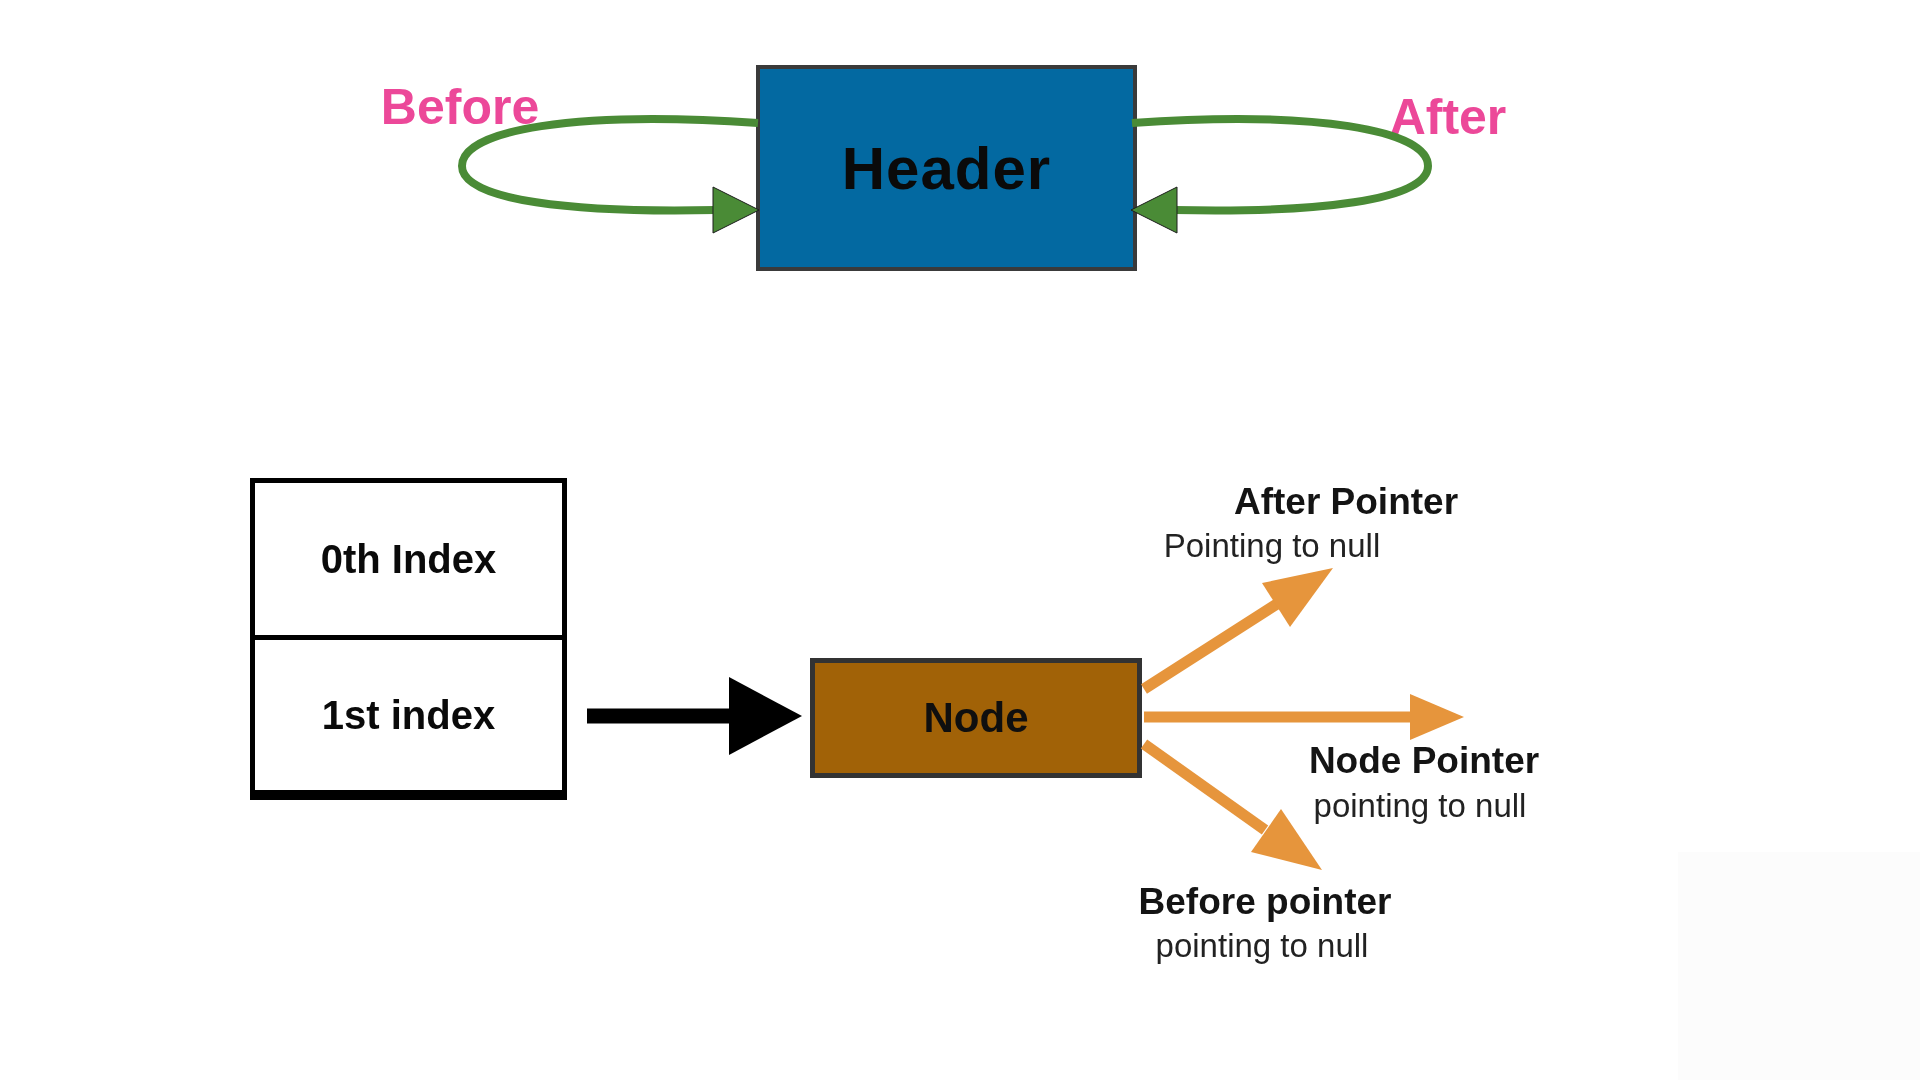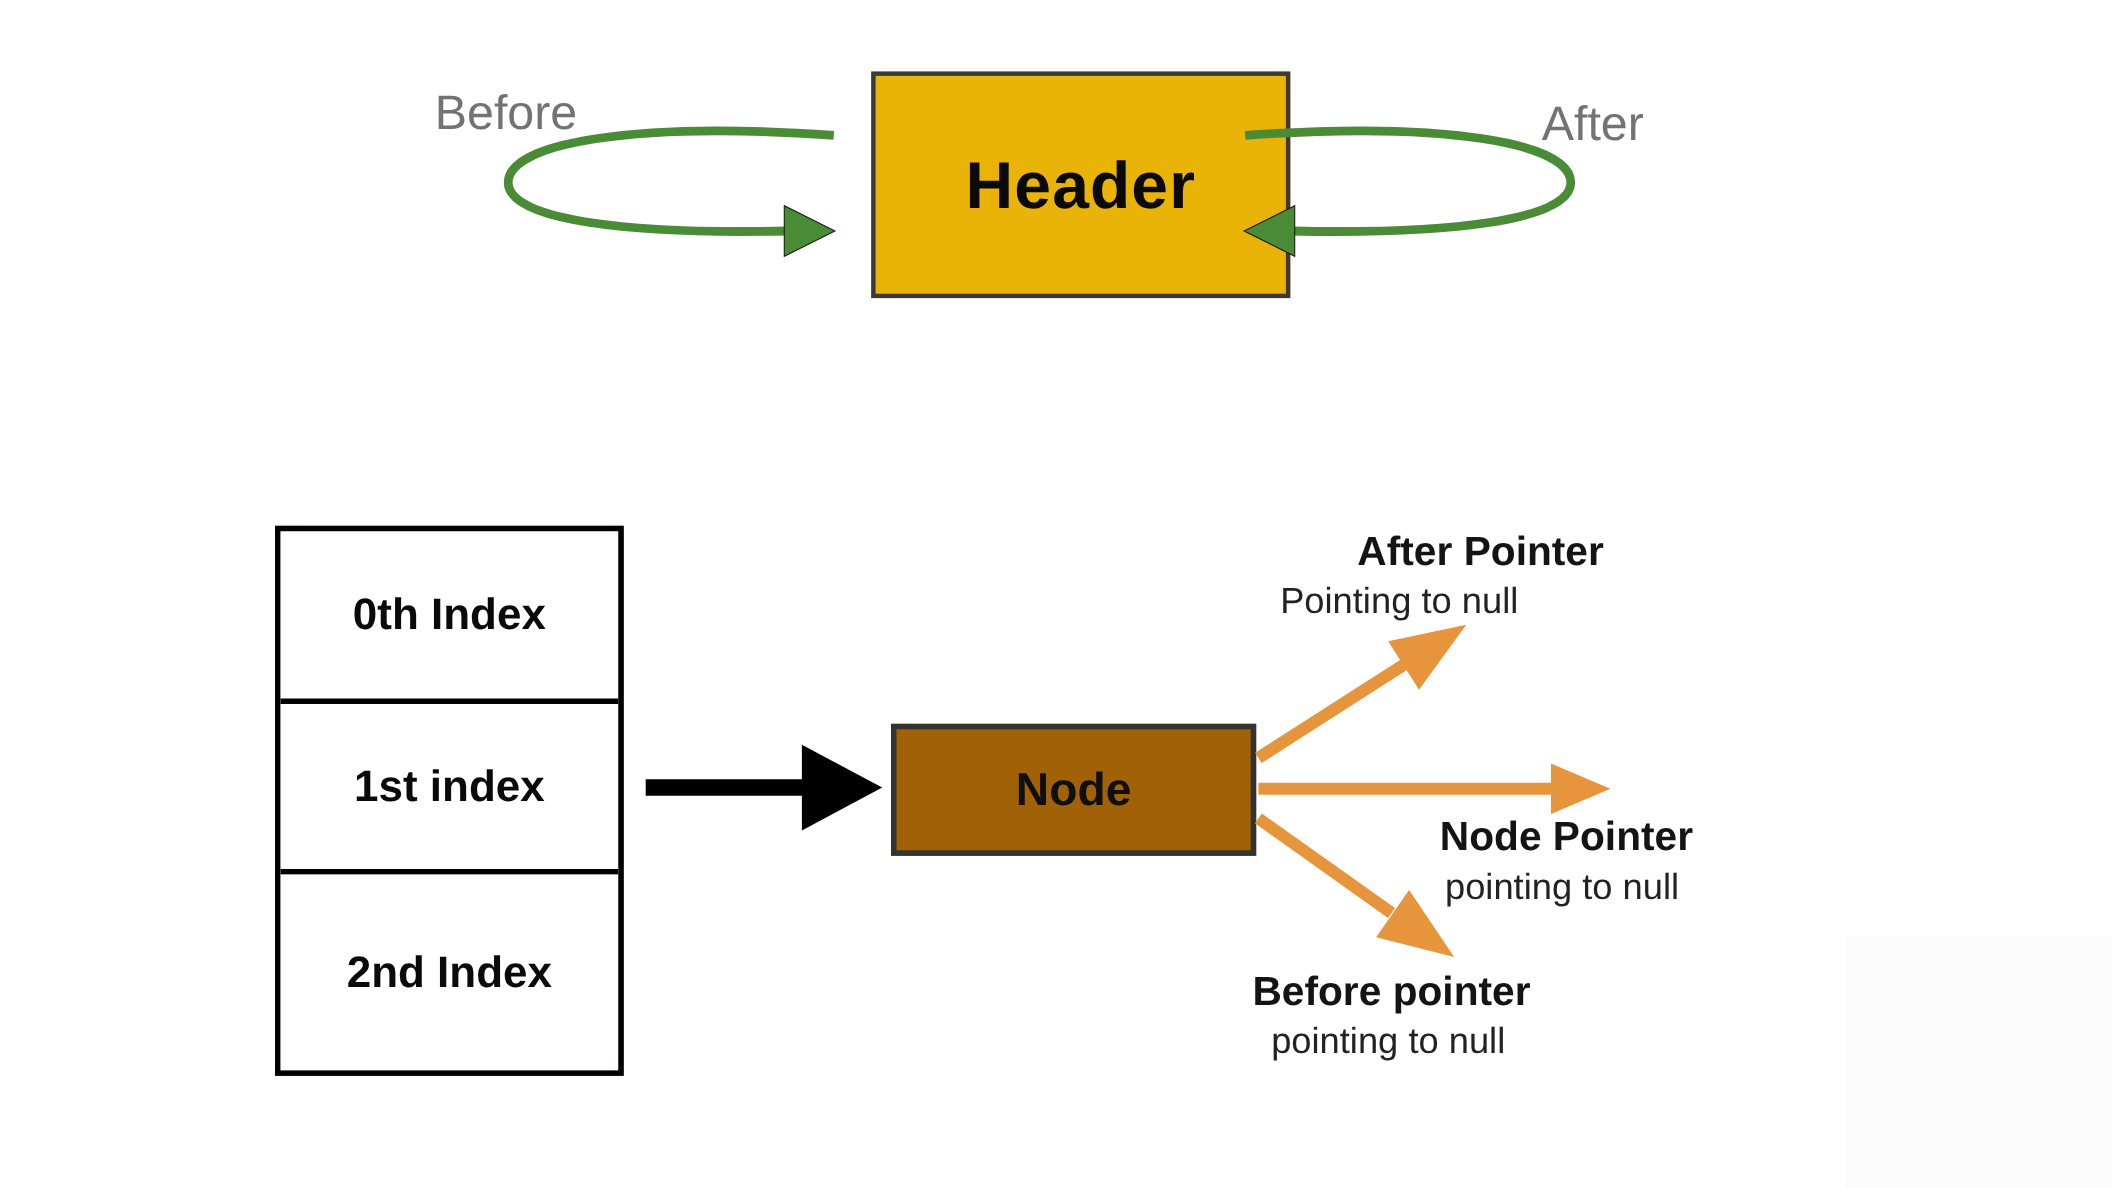--- a/index.html
+++ b/index.html
@@ -7,27 +7,27 @@
     position:relative;
     width:1920px;height:1080px;
     background:#ffffff;
     overflow:hidden;
     font-family:"Liberation Sans", sans-serif;
     color:#111;
   }
   .abs{position:absolute;}
   
   .header-box{
-    left:792px;top:65px;width:381px;height:206px;
-    box-sizing:border-box;border:4px solid #3A3A3A;background:#eab308;
+    left:756px;top:65px;width:381px;height:206px;
+    box-sizing:border-box;border:4px solid #3A3A3A;background:#0369a1;
     display:flex;align-items:center;justify-content:center;
     font-size:60px;font-weight:bold;color:#0a0a0a;letter-spacing:1px;
   }
   .loop-label{
-    font-size:44px;font-weight:normal;color:#737373;
+    font-size:50px;font-weight:bold;color:#ec4899;
     width:240px;text-align:center;
   }
   .label-before{left:340px;top:78px;}
   .label-after{left:1328px;top:88px;}
   
   .index-table{
     left:250px;top:478px;width:317px;
     box-sizing:border-box;border:5px solid #000;background:#15803d;
   }
   .index-cell{
@@ -77,21 +77,20 @@
   <div class="abs header-box">
     <span>Header</span>
   </div>
 
   <div class="abs loop-label label-before">Before</div>
   <div class="abs loop-label label-after">After</div>
 
   <div class="abs index-table">
     <div class="index-cell r0">0th Index</div>
     <div class="index-cell r1">1st index</div>
-    <div class="index-cell r2">2nd Index</div>
   </div>
 
   <div class="abs node-box">
     <span>Node</span>
   </div>
 
   <div class="abs ptr-title after-title">After Pointer</div>
   <div class="abs ptr-sub   after-sub">Pointing to null</div>
   <div class="abs ptr-title next-title">Node Pointer</div>
   <div class="abs ptr-sub   next-sub">pointing to null</div>

